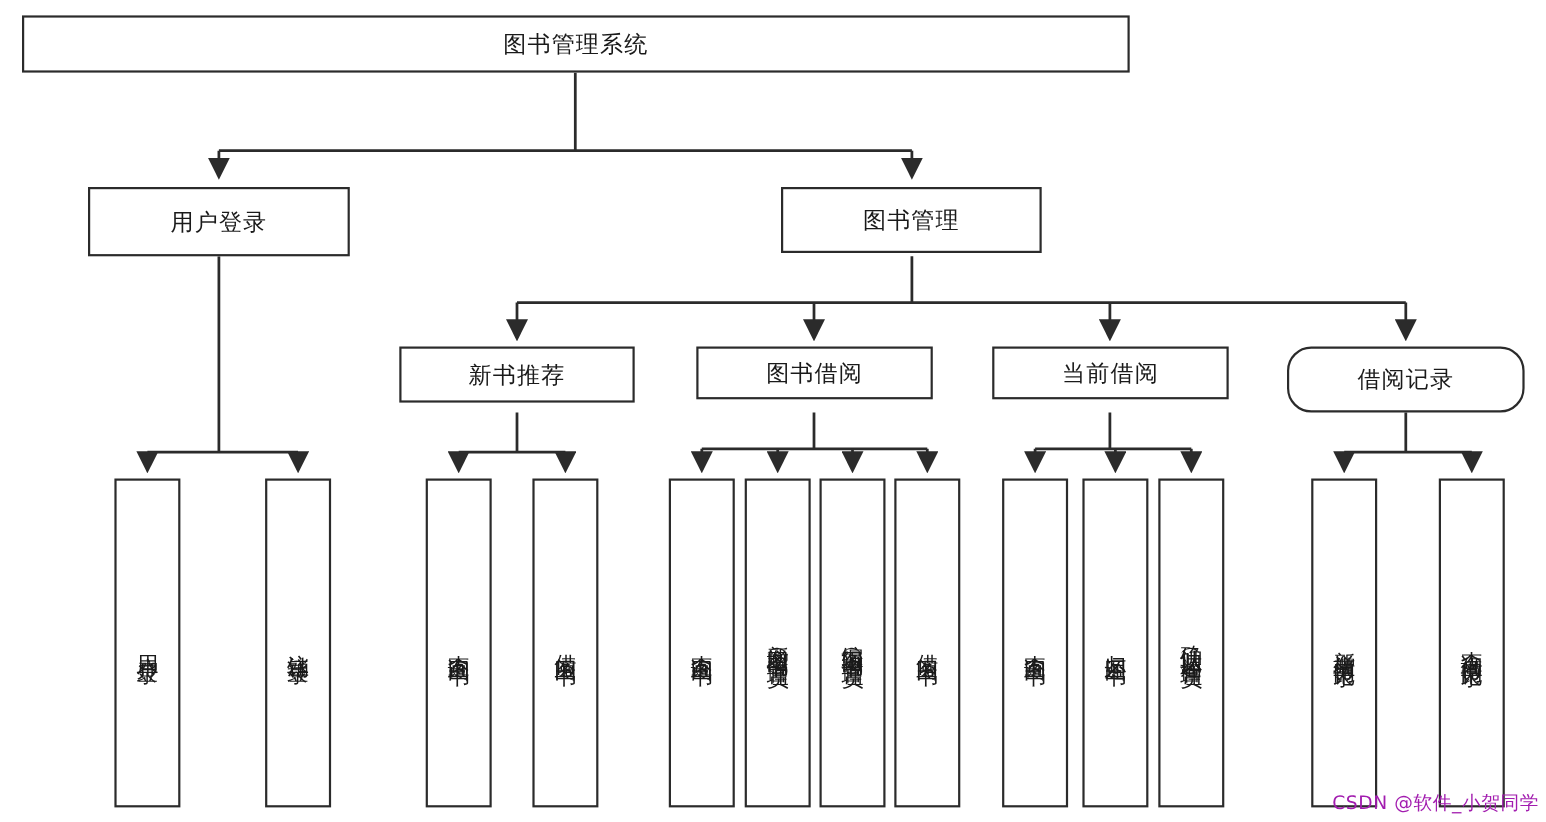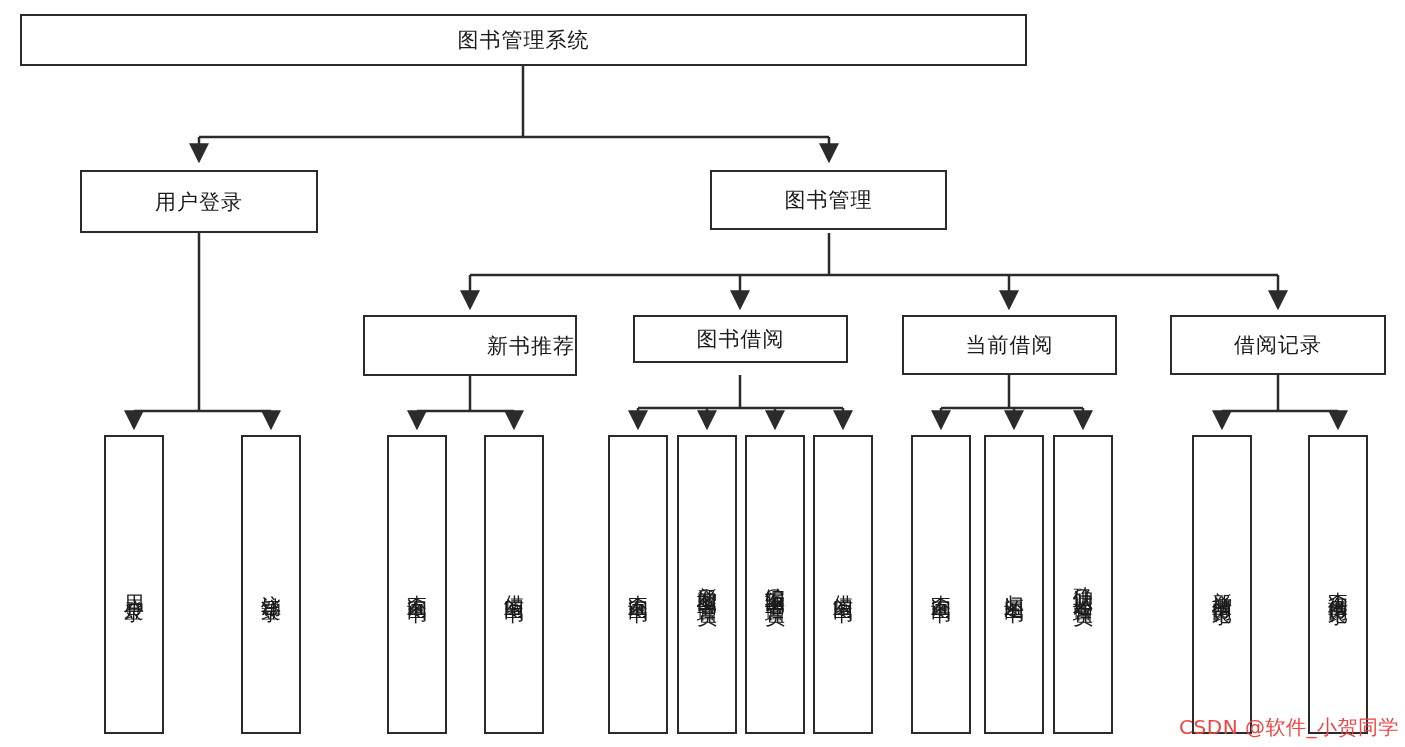--- a/index.html
+++ b/index.html
@@ -35,22 +35,22 @@
   .node.vert .vtxt{
     writing-mode:vertical-rl;
     text-orientation:upright;
     white-space:normal;
     max-height:100%;
   }
   .watermark{
     position:absolute;
     right:6px;
     bottom:6px;
-    font-size:20px;
-    color:#ef4444;
+    font-size:17px;
+    color:#a21caf;
     letter-spacing:0.5px;
     white-space:nowrap;
   }
 </style>
 </head>
 <body>
 
 <div id="stage">
 
   <svg class="wires" viewBox="0 0 1405 747" xmlns="http://www.w3.org/2000/svg">
@@ -94,33 +94,33 @@
   </div>
 
   <div class="node horiz" style="left:80px;top:170px;width:238px;height:63px;">
     <span>用户登录</span>
   </div>
 
   <div class="node horiz" style="left:710px;top:170px;width:237px;height:60px;">
     <span>图书管理</span>
   </div>
 
-  <div class="node horiz" style="left:363px;top:315px;width:214px;height:61px;justify-content:flex-end;">
+  <div class="node horiz" style="left:363px;top:315px;width:214px;height:51px;">
     <span>新书推荐</span>
   </div>
 
   <div class="node horiz" style="left:633px;top:315px;width:215px;height:48px;">
     <span>图书借阅</span>
   </div>
 
-  <div class="node horiz" style="left:902px;top:315px;width:215px;height:60px;">
+  <div class="node horiz" style="left:902px;top:315px;width:215px;height:48px;">
     <span>当前借阅</span>
   </div>
 
-  <div class="node horiz" style="left:1170px;top:315px;width:216px;height:60px;">
+  <div class="node horiz" style="left:1170px;top:315px;width:216px;height:60px;border-radius:22px;">
     <span>借阅记录</span>
   </div>
 
   <div class="node vert" style="left:104px;top:435px;width:60px;height:299px;">
     <span class="vtxt">用户登录</span>
   </div>
   <div class="node vert" style="left:241px;top:435px;width:60px;height:299px;">
     <span class="vtxt">注销登录</span>
   </div>
 

